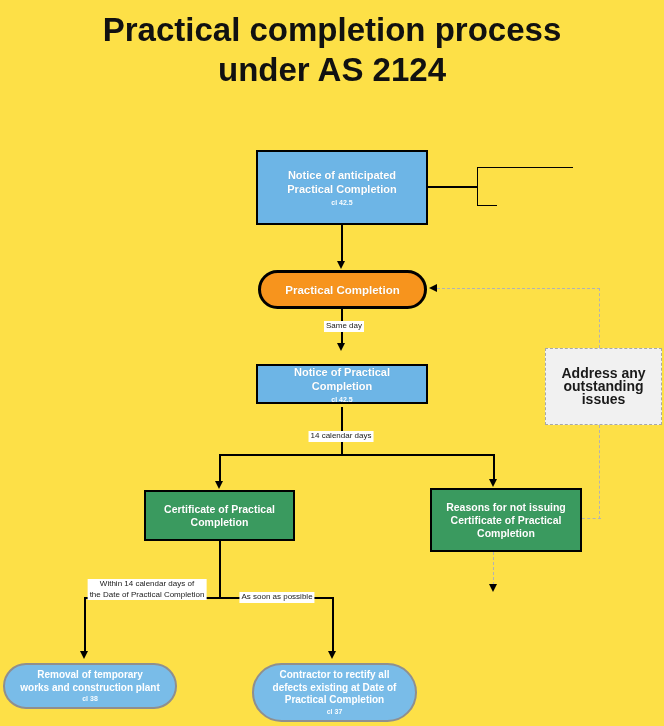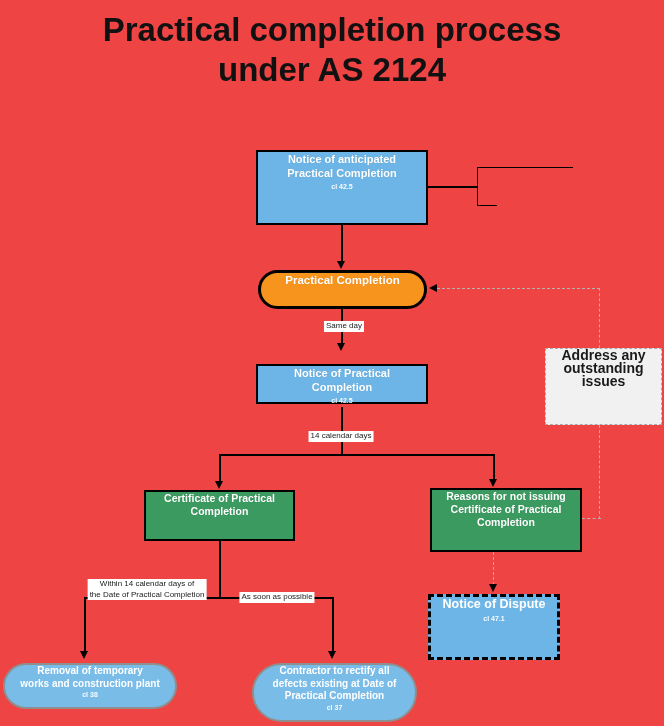--- a/index.html
+++ b/index.html
@@ -1,28 +1,28 @@
 <!DOCTYPE html>
 <html><head>
 <meta charset="utf-8">
 <style>
   html,body{margin:0;padding:0;background:#ffffff;}
   #canvas{
-    position:relative;width:664px;height:726px;background:#ef4444;
+    position:relative;width:664px;height:726px;background:#fde047;
     font-family:"Liberation Sans","DejaVu Sans",sans-serif;overflow:hidden;
   }
   .title{
     position:absolute;left:0;top:10px;width:664px;text-align:center;
     font-size:33px;font-weight:bold;color:#111;line-height:40px;white-space:pre-line;
     letter-spacing:0px;
   }
   
   .node{
     position:absolute;box-sizing:border-box;display:flex;flex-direction:column;
-    align-items:center;text-align:center;gap:3px;
+    align-items:center;justify-content:center;text-align:center;gap:3px;
   }
   .blue-box{background:#6DB5E6;border:2.5px solid #000;}
   .green-box{background:#3A9A5F;border:2.5px solid #000;}
   .orange-pill{background:#F7941D;border:3px solid #000;border-radius:21px;}
   .blue-pill{background:#79BCE8;border:2px solid #8f8f8f;border-radius:30px;}
   .dispute-box{background:#6DB5E6;border:3px dashed #000;}
   .note-box{background:#F1F1F1;border:1.5px dashed #a8a8a8;}
   .node-label{
     color:#fff;font-weight:bold;font-size:11px;line-height:14px;white-space:pre-line;
     text-shadow:0 0 1px rgba(0,0,0,0.15);
@@ -126,24 +126,20 @@
     <div class="node-label" style="font-size:10.5px;line-height:13px">Reasons for not issuing
 Certificate of Practical
 Completion</div>
   </div>
 
   <div class="node note-box" style="left:545px;top:348px;width:117px;height:77px">
     <div class="note-label">Address any
 outstanding issues</div>
   </div>
 
-  <div class="node dispute-box" style="left:428px;top:594px;width:132px;height:66px">
-    <div class="node-label-lg">Notice of Dispute</div>
-    <div class="clause">cl 47.1</div>
-  </div>
 
   <div class="node blue-pill" style="left:3px;top:663px;width:174px;height:46px;gap:1px">
     <div class="node-label-sm">Removal of temporary
 works and construction plant</div>
     <div class="clause">cl 38</div>
   </div>
 
   <div class="node blue-pill" style="left:252px;top:663px;width:165px;height:59px;gap:1px">
     <div class="node-label-sm">Contractor to rectify all
 defects existing at Date of

